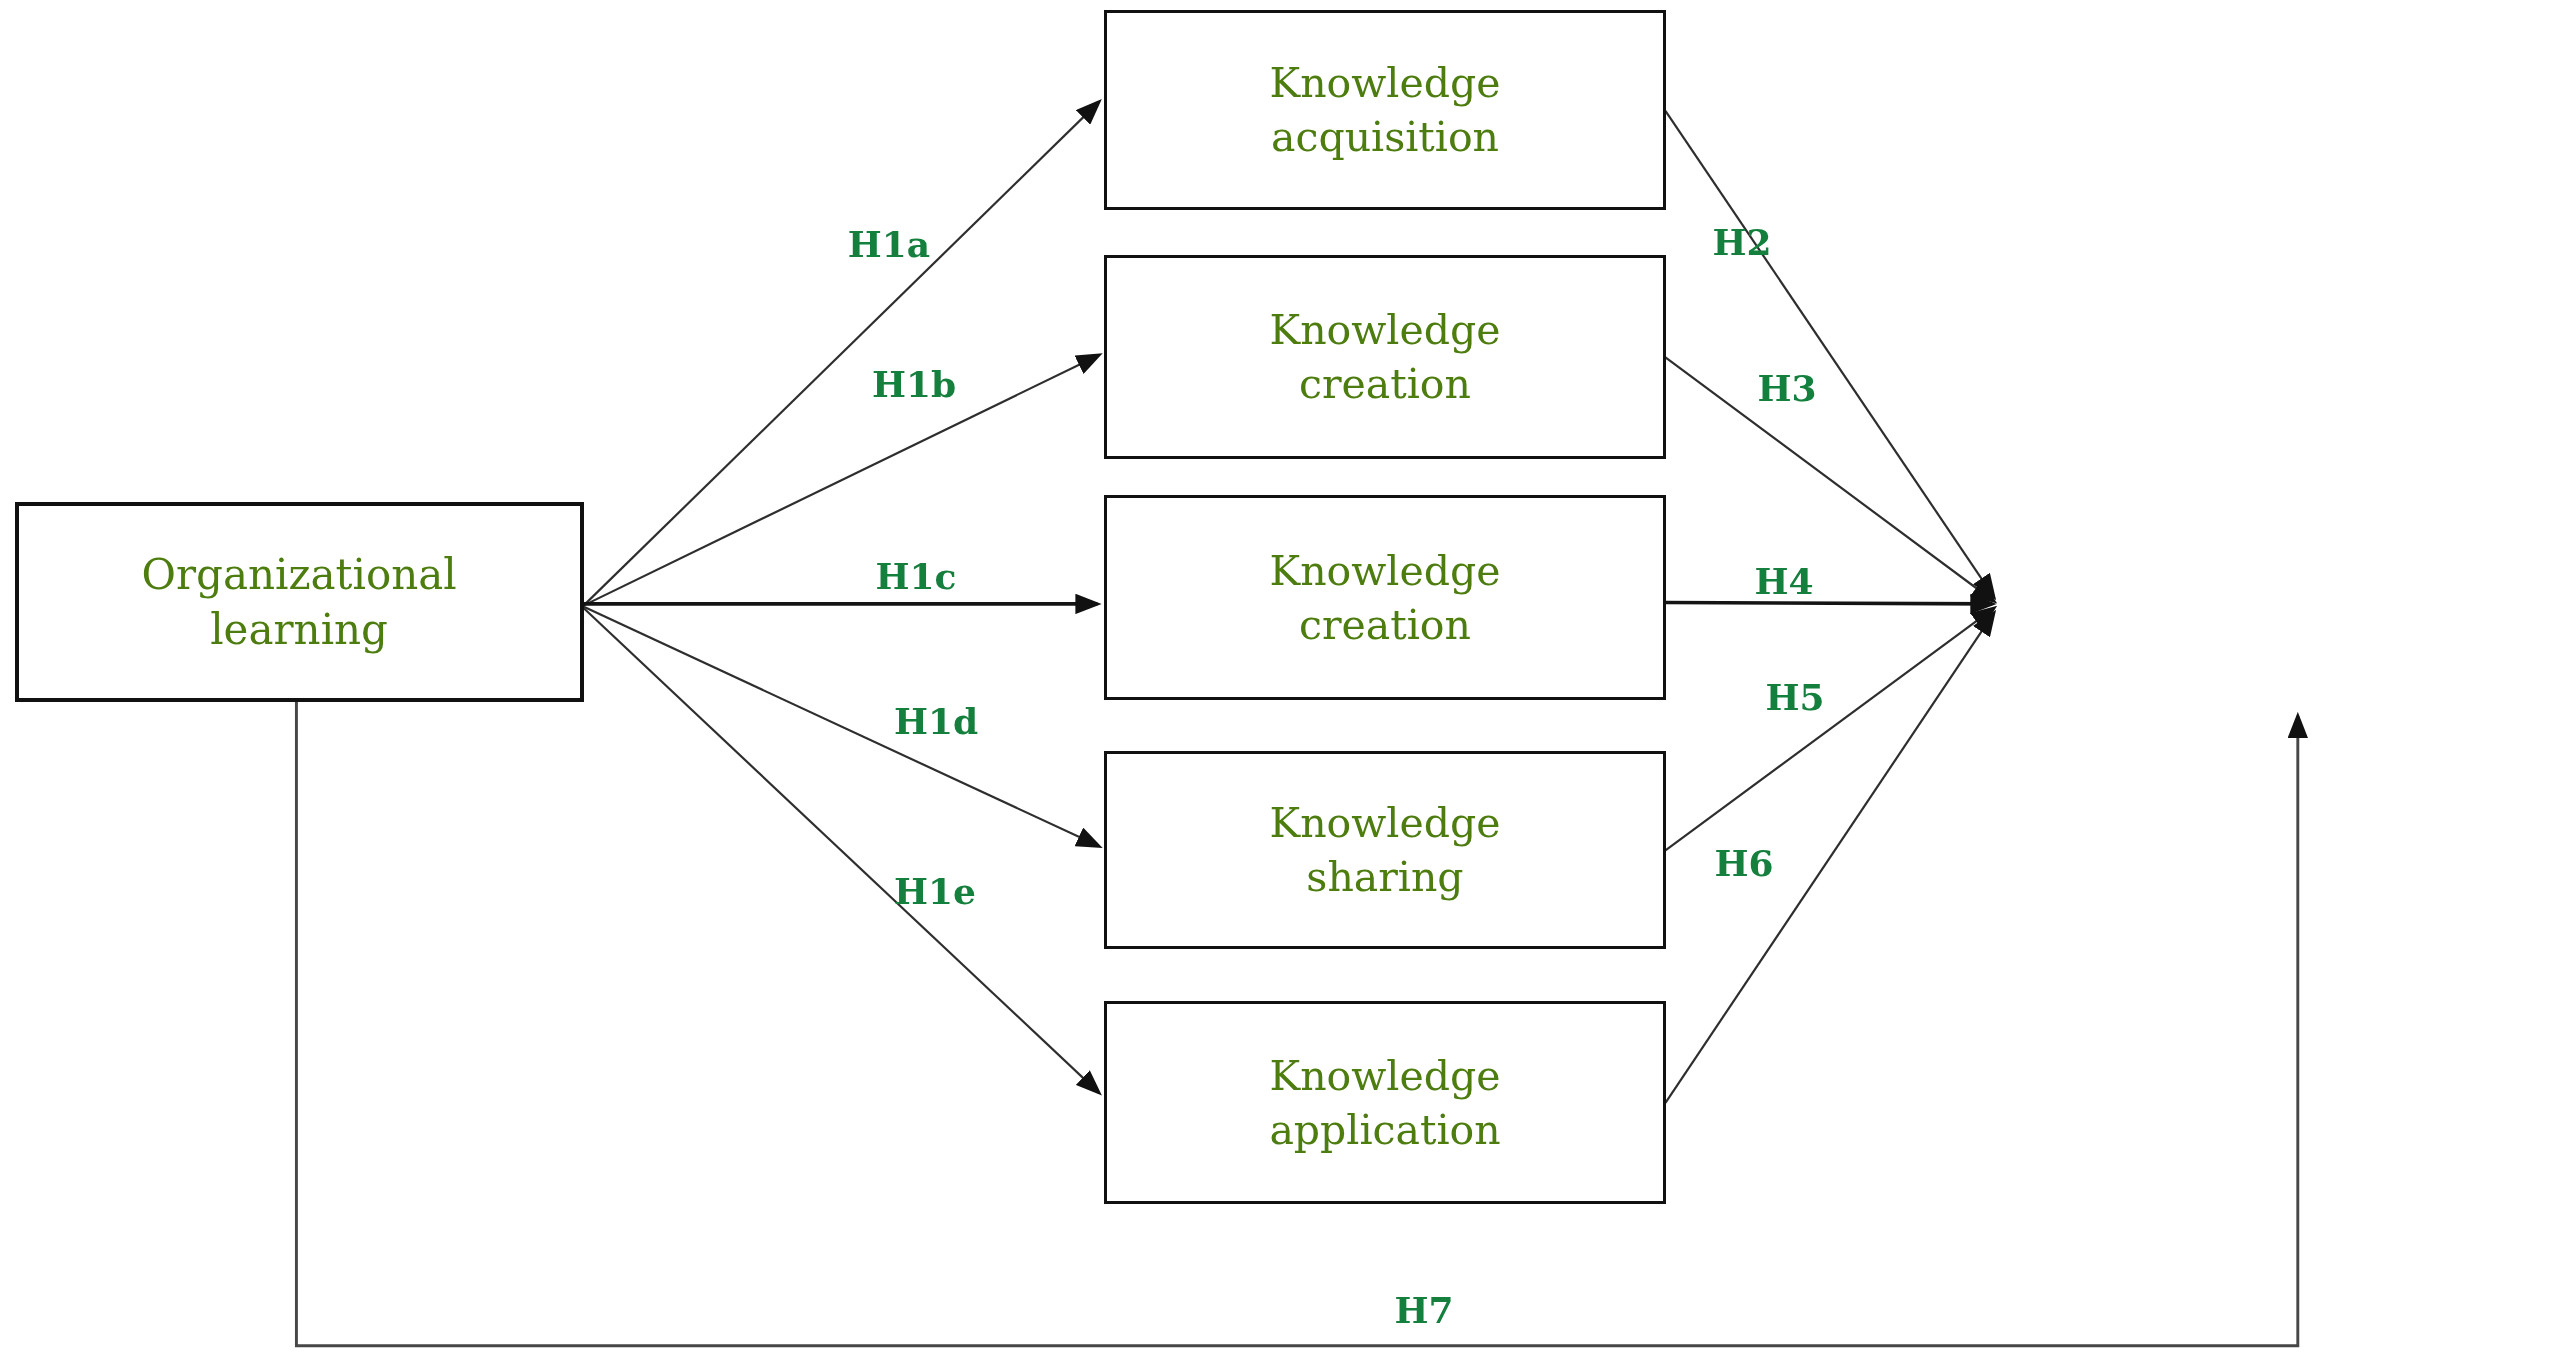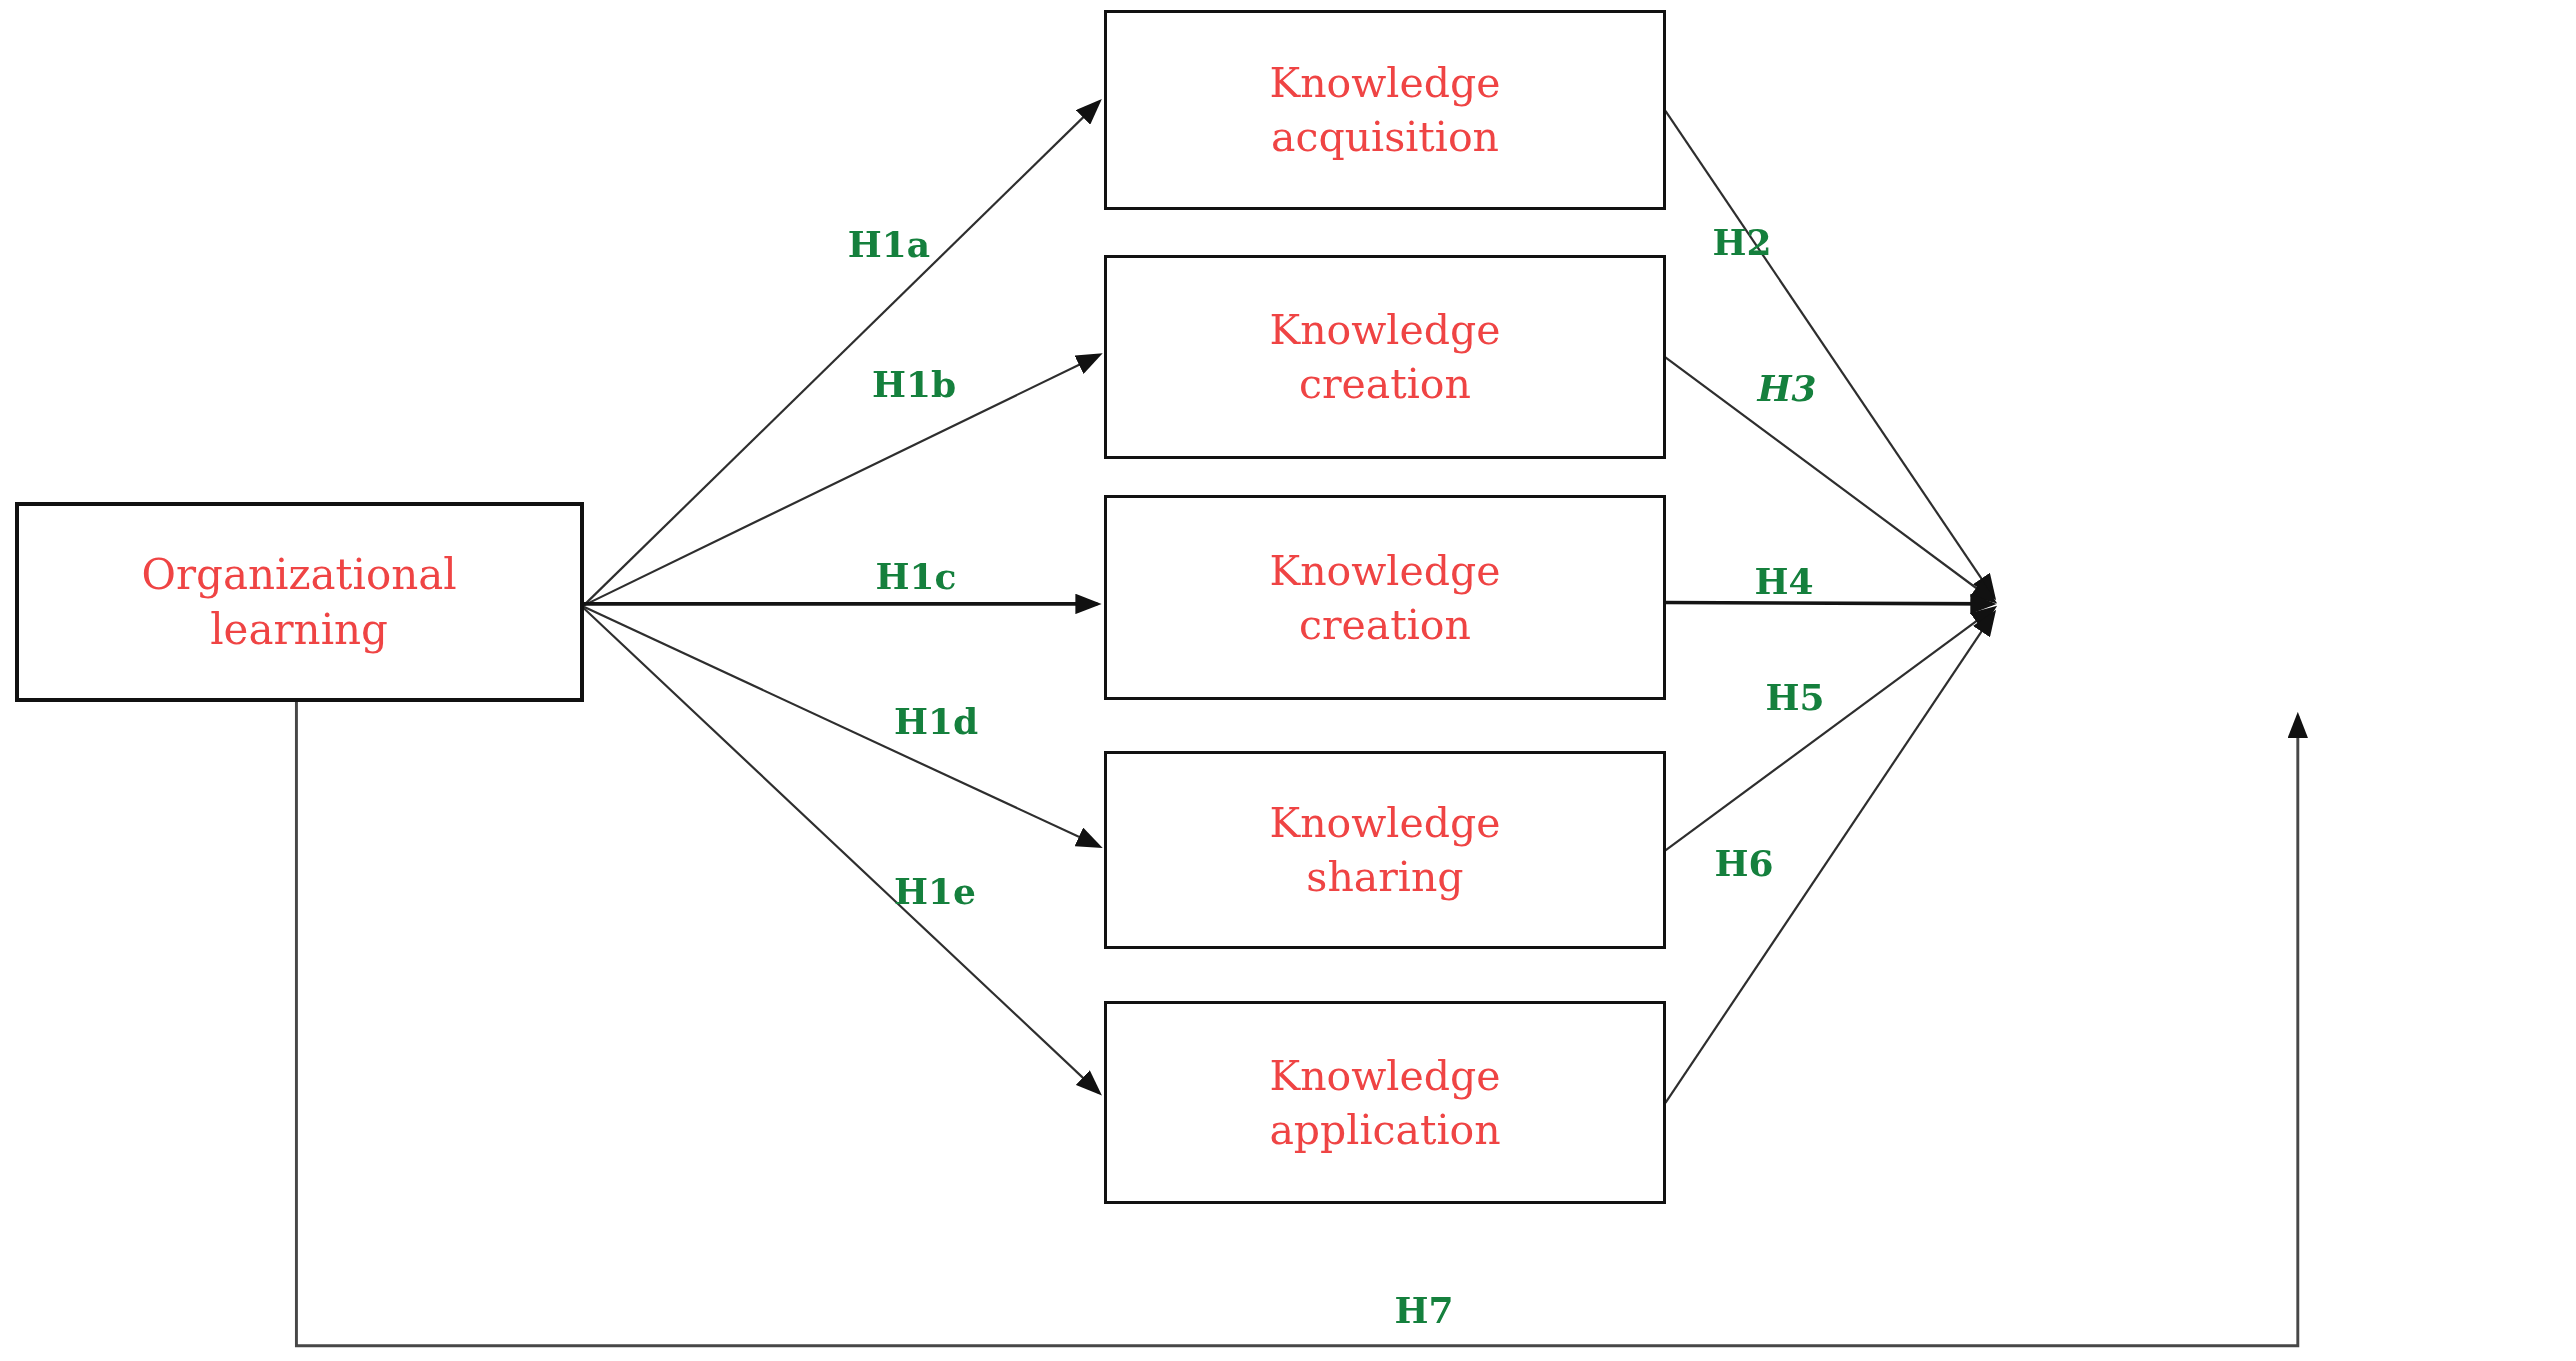--- a/index.html
+++ b/index.html
@@ -36,21 +36,21 @@
   }
   .node {
     position: absolute;
     box-sizing: border-box;
     border: 3.6px solid #111111;
     background: #ffffff;
     display: flex;
     align-items: center;
     justify-content: center;
     text-align: center;
-    color: #ef4444;
+    color: #4d7c0f;
     font-size: 41px;
     line-height: 54px;
     z-index: 2;
   }
   .node.thick {
     border-width: 4.4px;
     font-size: 42px;
     line-height: 55px;
     justify-content: center;
   }
@@ -134,20 +134,20 @@
     </div>
   </div>
 
 
   <div class="edge-label" style="left:889px; top:244px;">H1a</div>
   <div class="edge-label" style="left:914px; top:384px;">H1b</div>
   <div class="edge-label" style="left:916px; top:576px;">H1c</div>
   <div class="edge-label" style="left:914px; top:721px;margin-left:22px;">H1d</div>
   <div class="edge-label" style="left:935px; top:891px;">H1e</div>
   <div class="edge-label" style="left:1742px; top:242px;">H2</div>
-  <div class="edge-label" style="left:1787px; top:388px;font-style:italic;">H3</div>
+  <div class="edge-label" style="left:1787px; top:388px;">H3</div>
   <div class="edge-label" style="left:1784px; top:581px;">H4</div>
   <div class="edge-label" style="left:1795px; top:697px;">H5</div>
   <div class="edge-label" style="left:1744px; top:863px;">H6</div>
   <div class="edge-label" style="left:1424px; top:1310px;">H7</div>
 
 </div>
 
 
 </body></html>

